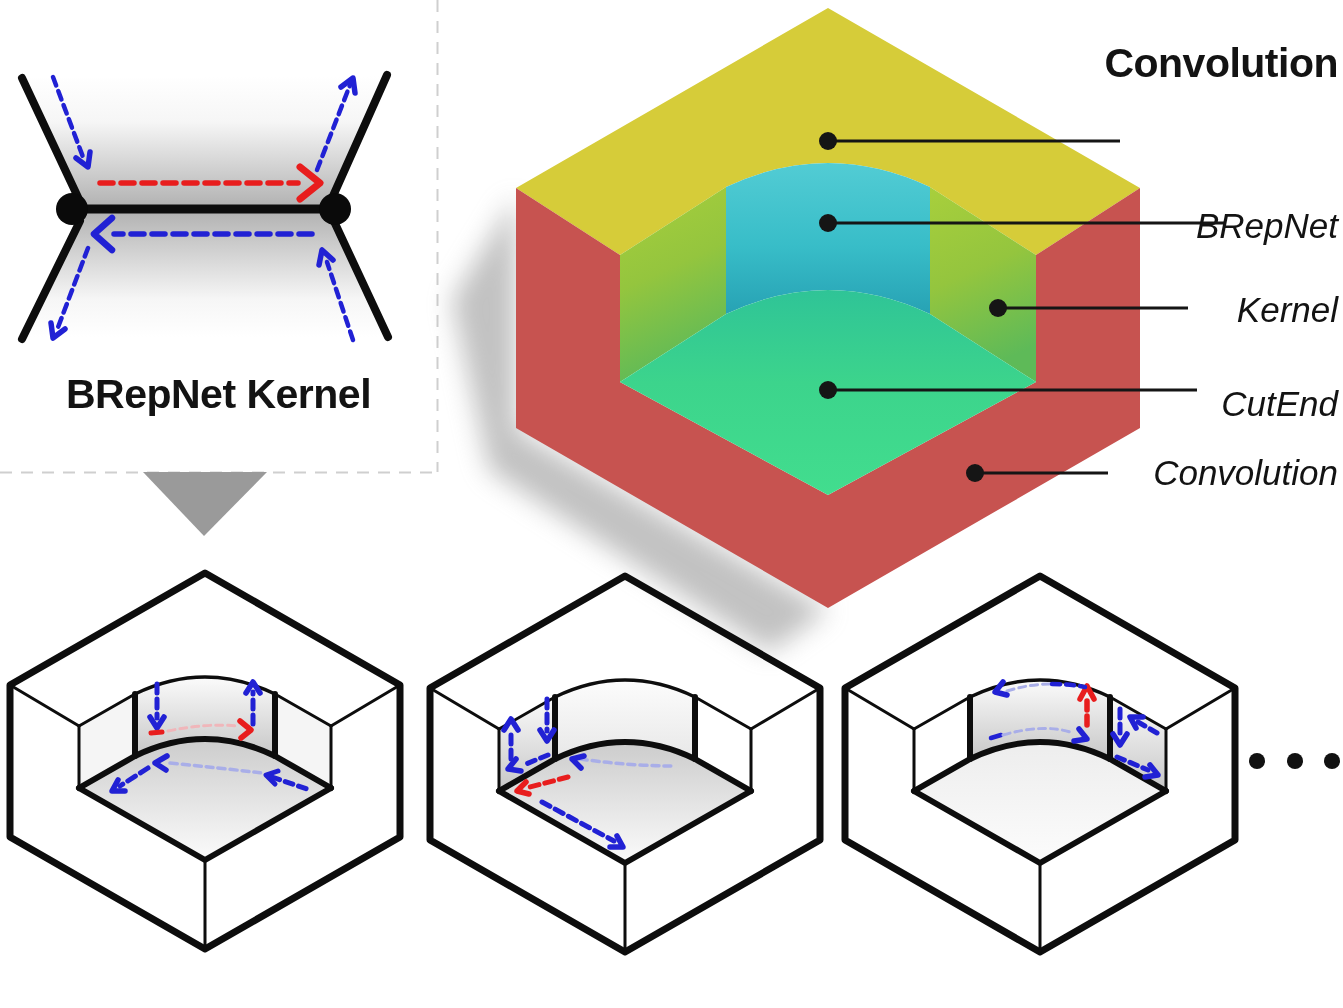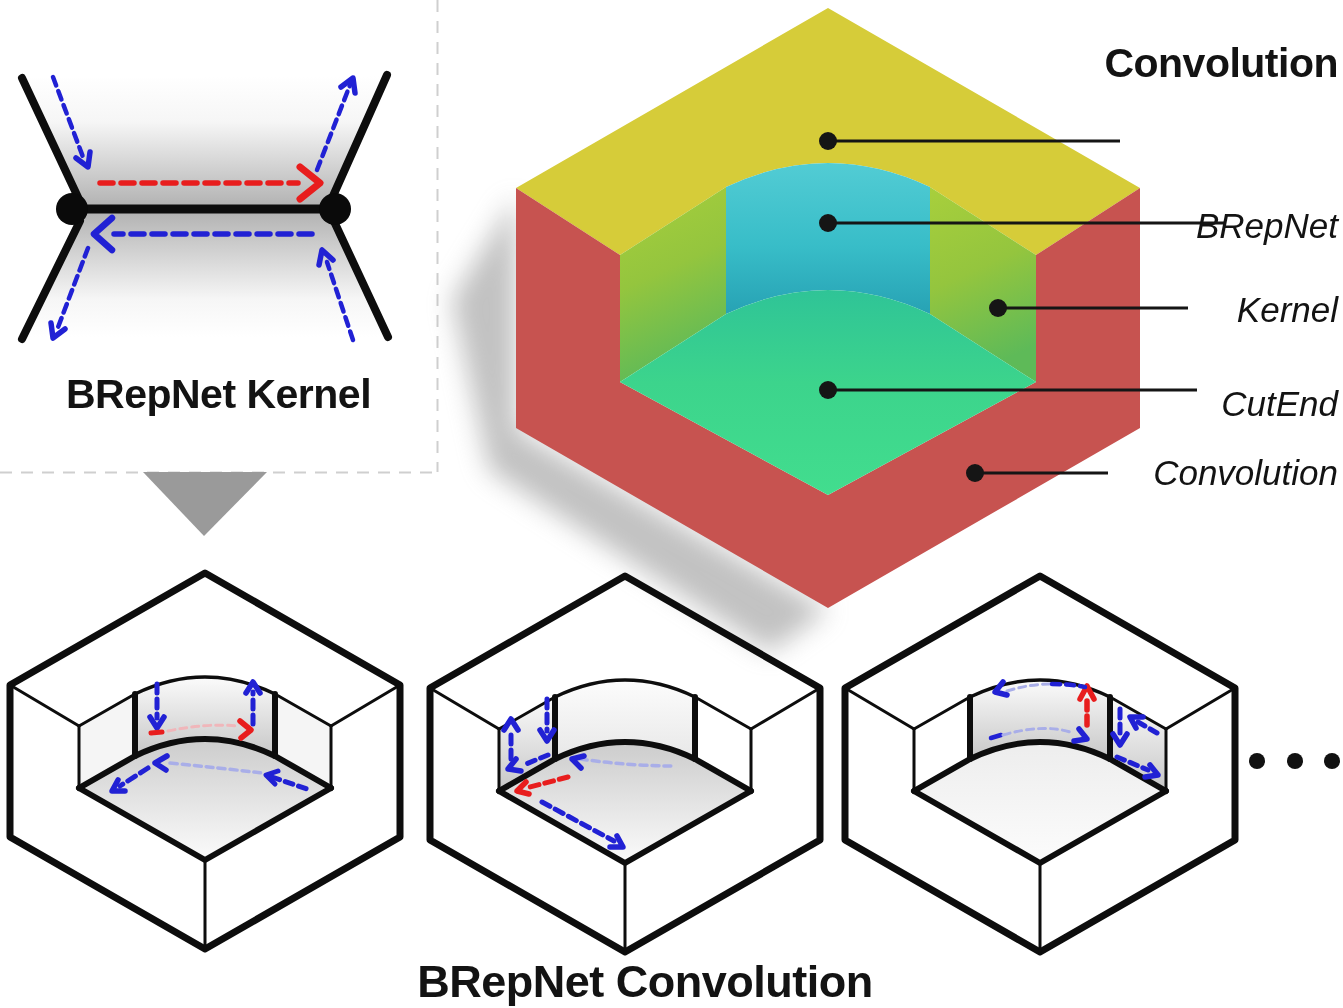--- a/index.html
+++ b/index.html
@@ -247,15 +247,14 @@
     <circle cx="1332" cy="761" r="8" fill="#111111"></circle>
   </g>
 </svg>
 
 <div class="txt caption kernel-caption">BRepNet Kernel</div>
 <div class="txt seg-title">Convolution</div>
 <div class="txt seg-label" style="top:206px;">BRepNet</div>
 <div class="txt seg-label" style="top:290px;">Kernel</div>
 <div class="txt seg-label" style="top:384px;">CutEnd</div>
 <div class="txt seg-label" style="top:453px;">Convolution</div>
-<div class="txt caption conv-caption">BRepNet Convolution</div>
 
 </div>
 
 </body></html>

